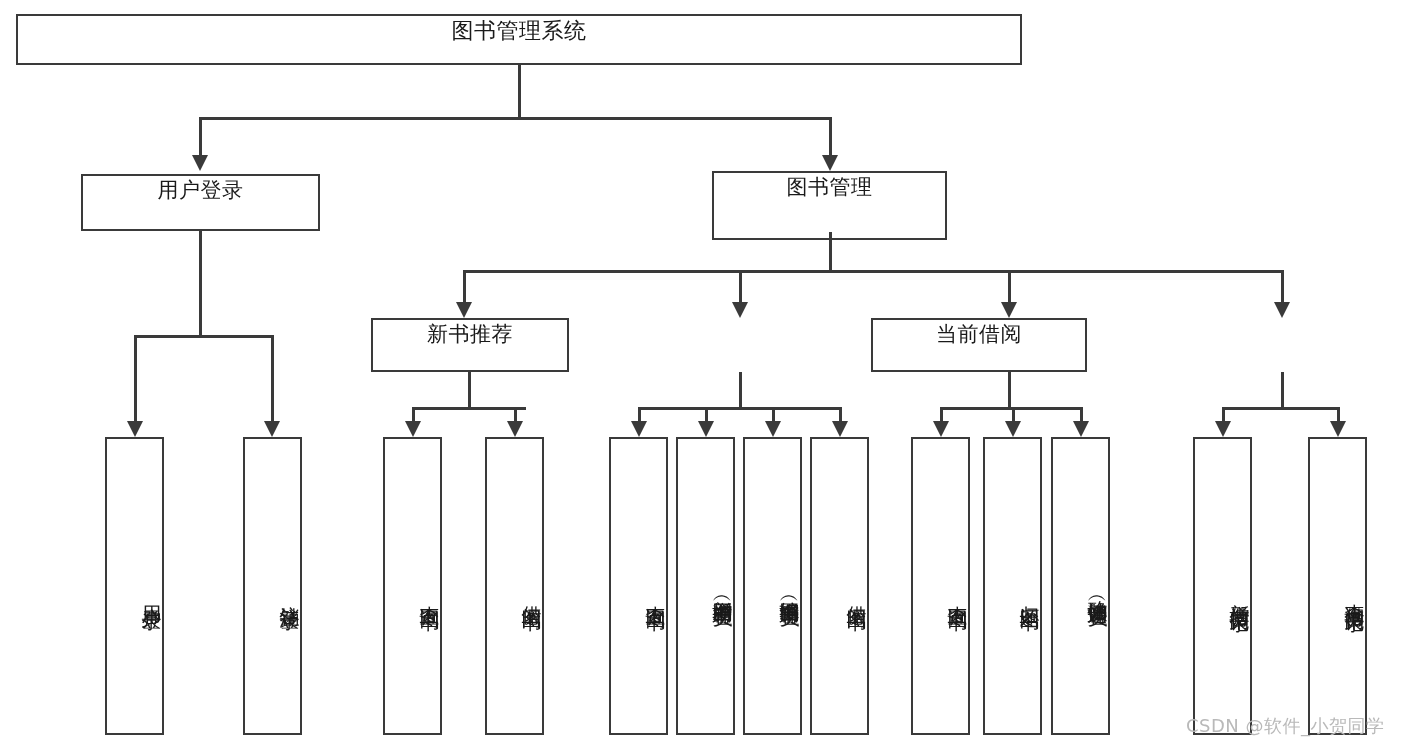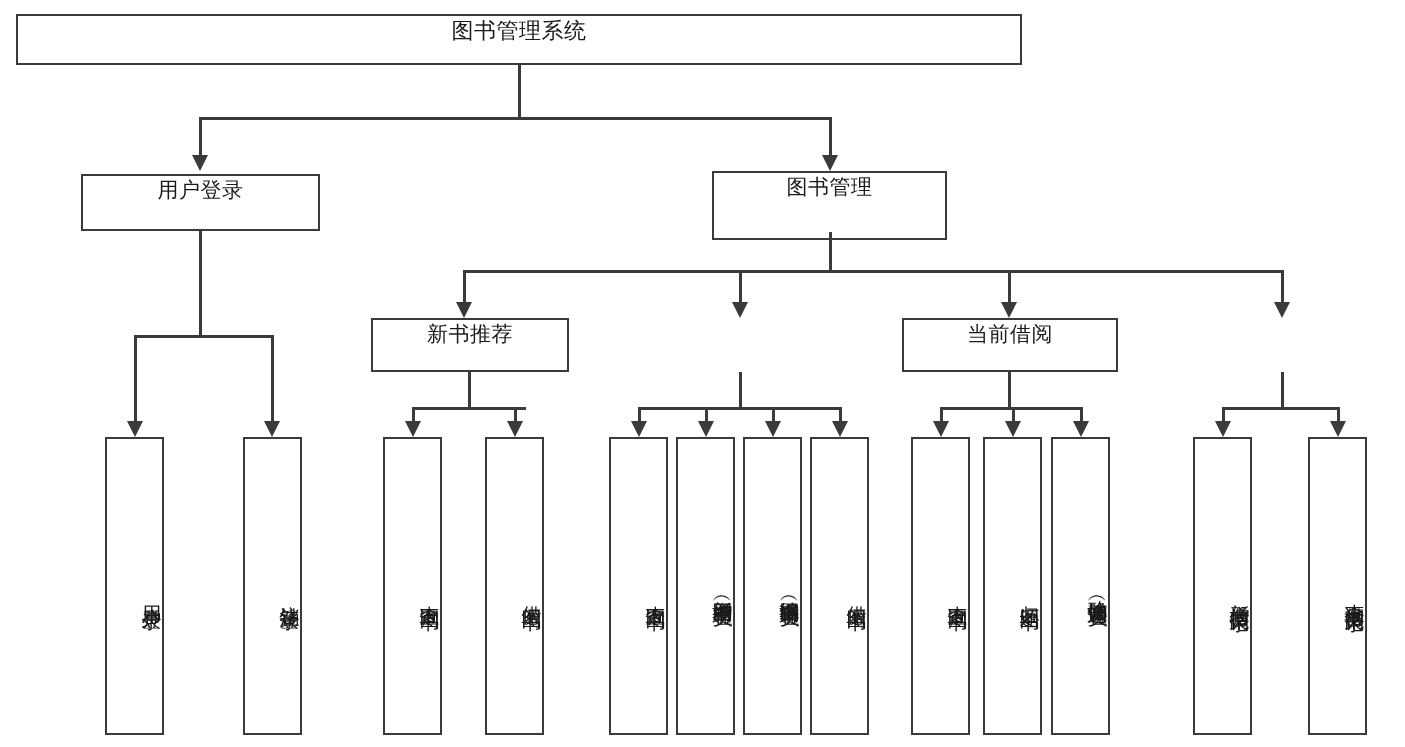--- a/index.html
+++ b/index.html
@@ -114,21 +114,21 @@
   <div class="ln vln" style="left:739px; top:270px; height:33px;"></div>
   <div class="arrow" style="left:732px; top:302px;"></div>
   <div class="ln vln" style="left:1008px; top:270px; height:33px;"></div>
   <div class="arrow" style="left:1001px; top:302px;"></div>
   <div class="ln vln" style="left:1281px; top:270px; height:33px;"></div>
   <div class="arrow" style="left:1274px; top:302px;"></div>
 
   <div class="node horiz" style="left:360px; top:318px; width:198px; height:54px;margin-left:11px;">
     <span>新书推荐</span>
   </div>
-  <div class="node horiz" style="left:902px; top:318px; width:216px; height:54px;">
+  <div class="node horiz" style="left:871px; top:318px; width:216px; height:54px;">
     <span>当前借阅</span>
   </div>
 
   <div class="ln vln" style="left:468px; top:372px; height:35px;"></div>
   <div class="ln hln" style="left:412px; top:407px; width:114px;"></div>
   <div class="ln vln" style="left:412px; top:407px; height:15px;"></div>
   <div class="arrow" style="left:405px; top:421px;"></div>
   <div class="ln vln" style="left:514px; top:407px; height:15px;"></div>
   <div class="arrow" style="left:507px; top:421px;"></div>
 
@@ -196,14 +196,15 @@
     <span>确认归还（管理员）</span>
   </div>
 
   <div class="node vert" style="left:1193px; top:437px; width:59px; height:298px;">
     <span>新增借阅记录</span>
   </div>
   <div class="node vert" style="left:1308px; top:437px; width:59px; height:298px;">
     <span>查询借阅记录</span>
   </div>
 
+  <div id="watermark">CSDN @软件_小贺同学</div>
 
 </div>
 
 </body></html>

